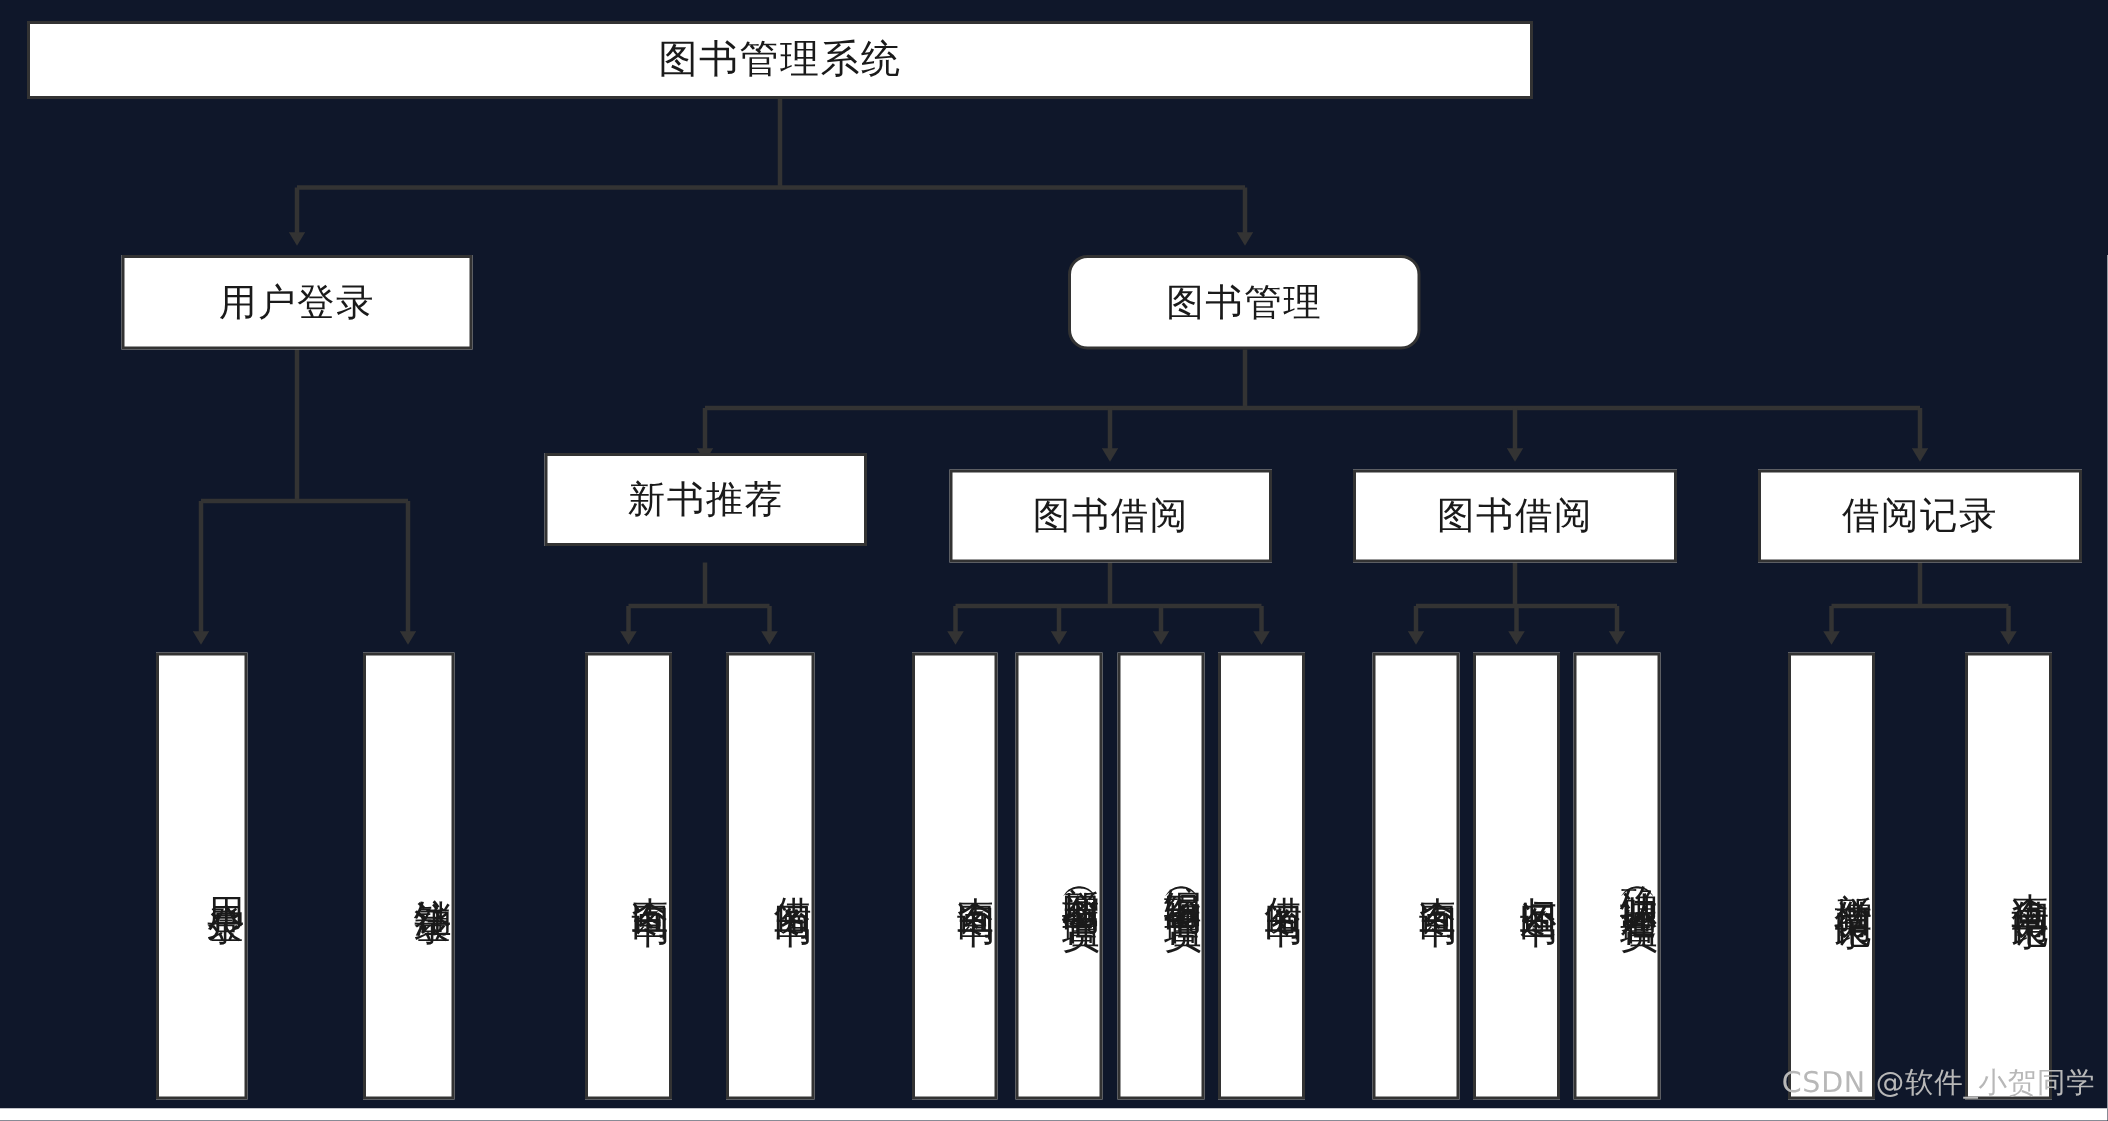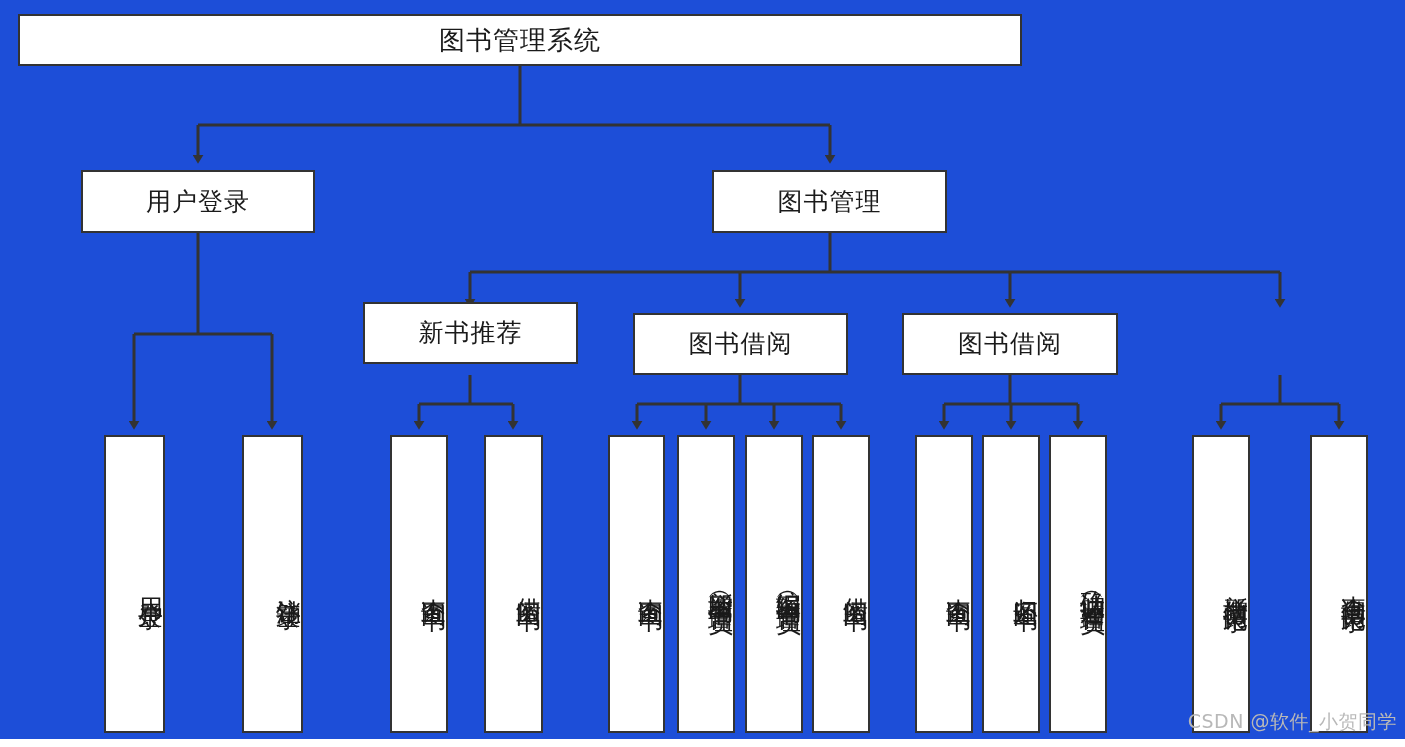--- a/index.html
+++ b/index.html
@@ -8,21 +8,21 @@
     padding: 0;
     background: #ffffff;
   }
   body {
     font-family: "DejaVu Sans", "Liberation Sans", sans-serif;
   }
   #diagram-root {
     position: relative;
     width: 1405px;
     height: 739px;
-    background: #1d4ed8;
+    background: #0f172a;
     overflow: hidden;
   }
   #edges-layer {
     position: absolute;
     left: 0;
     top: 0;
     width: 1405px;
     height: 747px;
     pointer-events: none;
   }
@@ -118,28 +118,29 @@
       <path d="M1221,404 L1339,404"></path>
       <path d="M1221,404 L1221,422" marker-end="url(#arrow)"></path>
       <path d="M1339,404 L1339,422" marker-end="url(#arrow)"></path>
     </g>
   </svg>
 
   <div class="node horiz root" style="left:18px; top:14px; width:1004px; height:52px;">图书管理系统</div>
 
   <div class="node horiz" style="left:81px; top:170px; width:234px; height:63px;">用户登录</div>
 
-  <div class="node horiz" style="left:712px; top:170px; width:235px; height:63px;">图书管理</div>
+  <div class="node horiz" style="left:712px; top:170px; width:235px; height:63px;border-radius:13px;">图书管理</div>
 
   <div class="node horiz" style="left:363px; top:302px; width:215px; height:62px;">新书推荐</div>
 
   <div class="node horiz" style="left:633px; top:313px; width:215px; height:62px;text-align:center;">图书借阅</div>
 
   <div class="node horiz" style="left:902px; top:313px; width:216px; height:62px;">图书借阅</div>
 
+  <div class="node horiz" style="left:1172px; top:313px; width:216px; height:62px;">借阅记录</div>
 
   <div class="node vert" style="left:104px; top:435px; width:61px; height:298px;">用户登录</div>
 
   <div class="node vert" style="left:242px; top:435px; width:61px; height:298px;">注销登录</div>
 
   <div class="node vert" style="left:390px; top:435px; width:58px; height:298px;">查询图书</div>
 
   <div class="node vert" style="left:484px; top:435px; width:59px; height:298px;">借阅图书</div>
 
   <div class="node vert" style="left:608px; top:435px; width:57px; height:298px;">查询图书</div>

